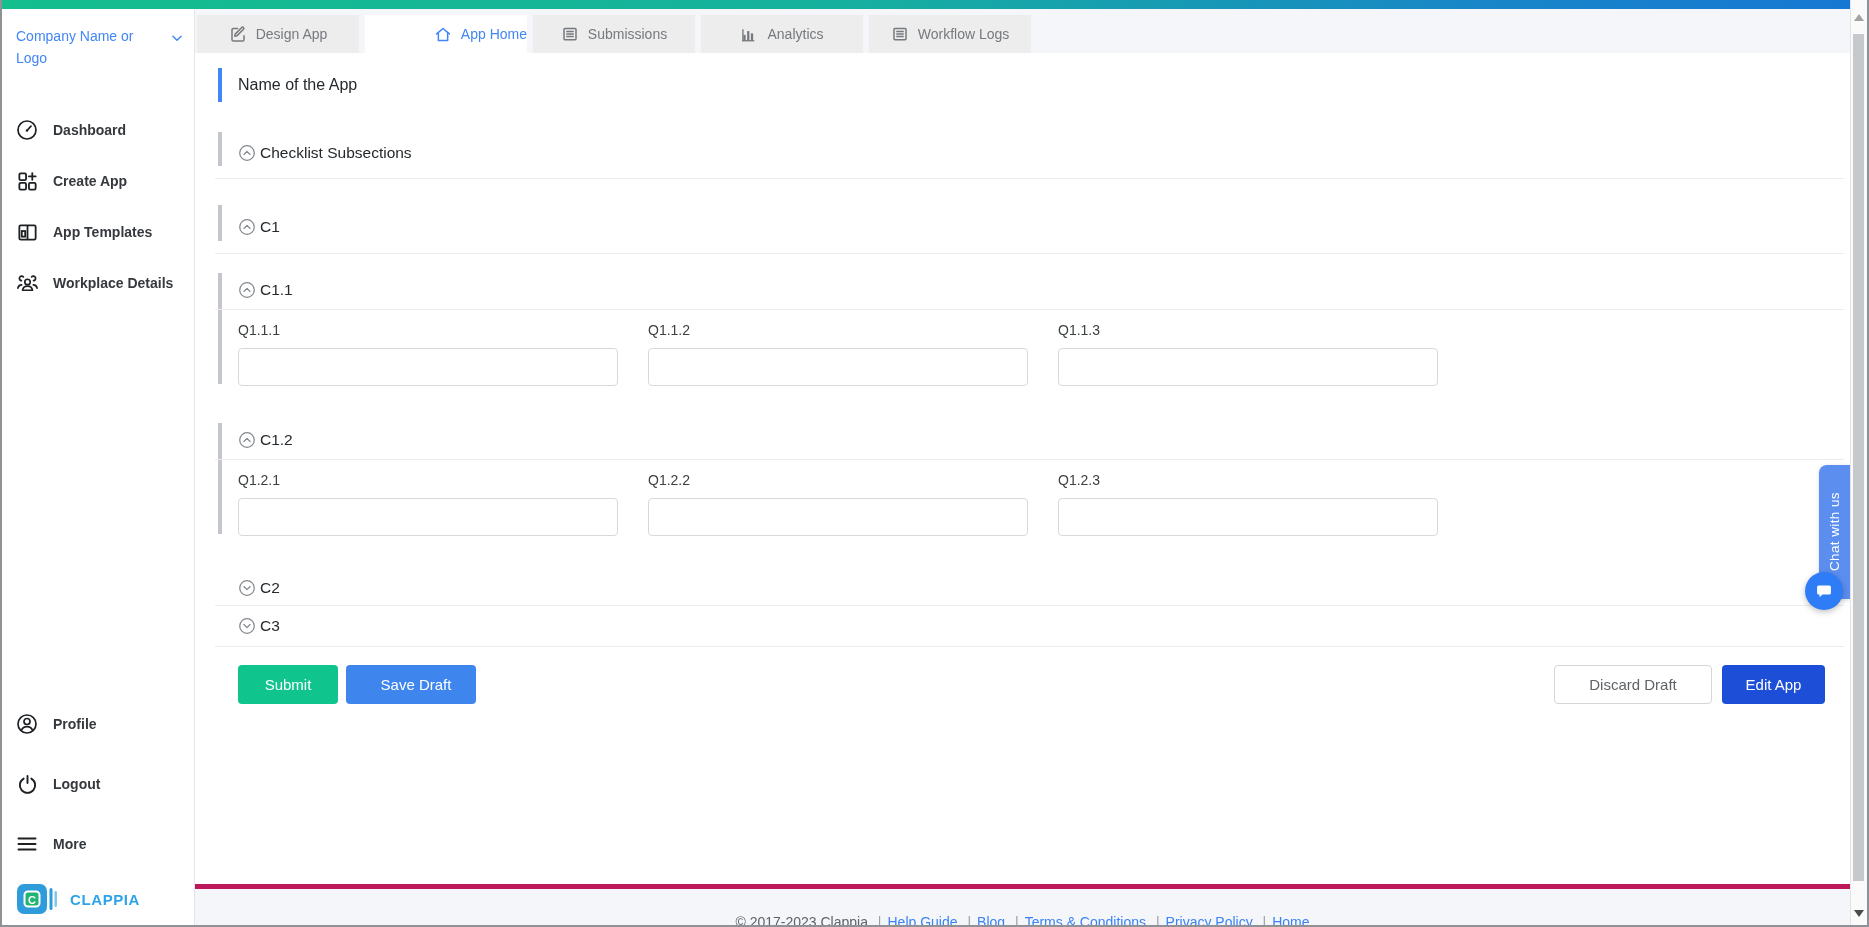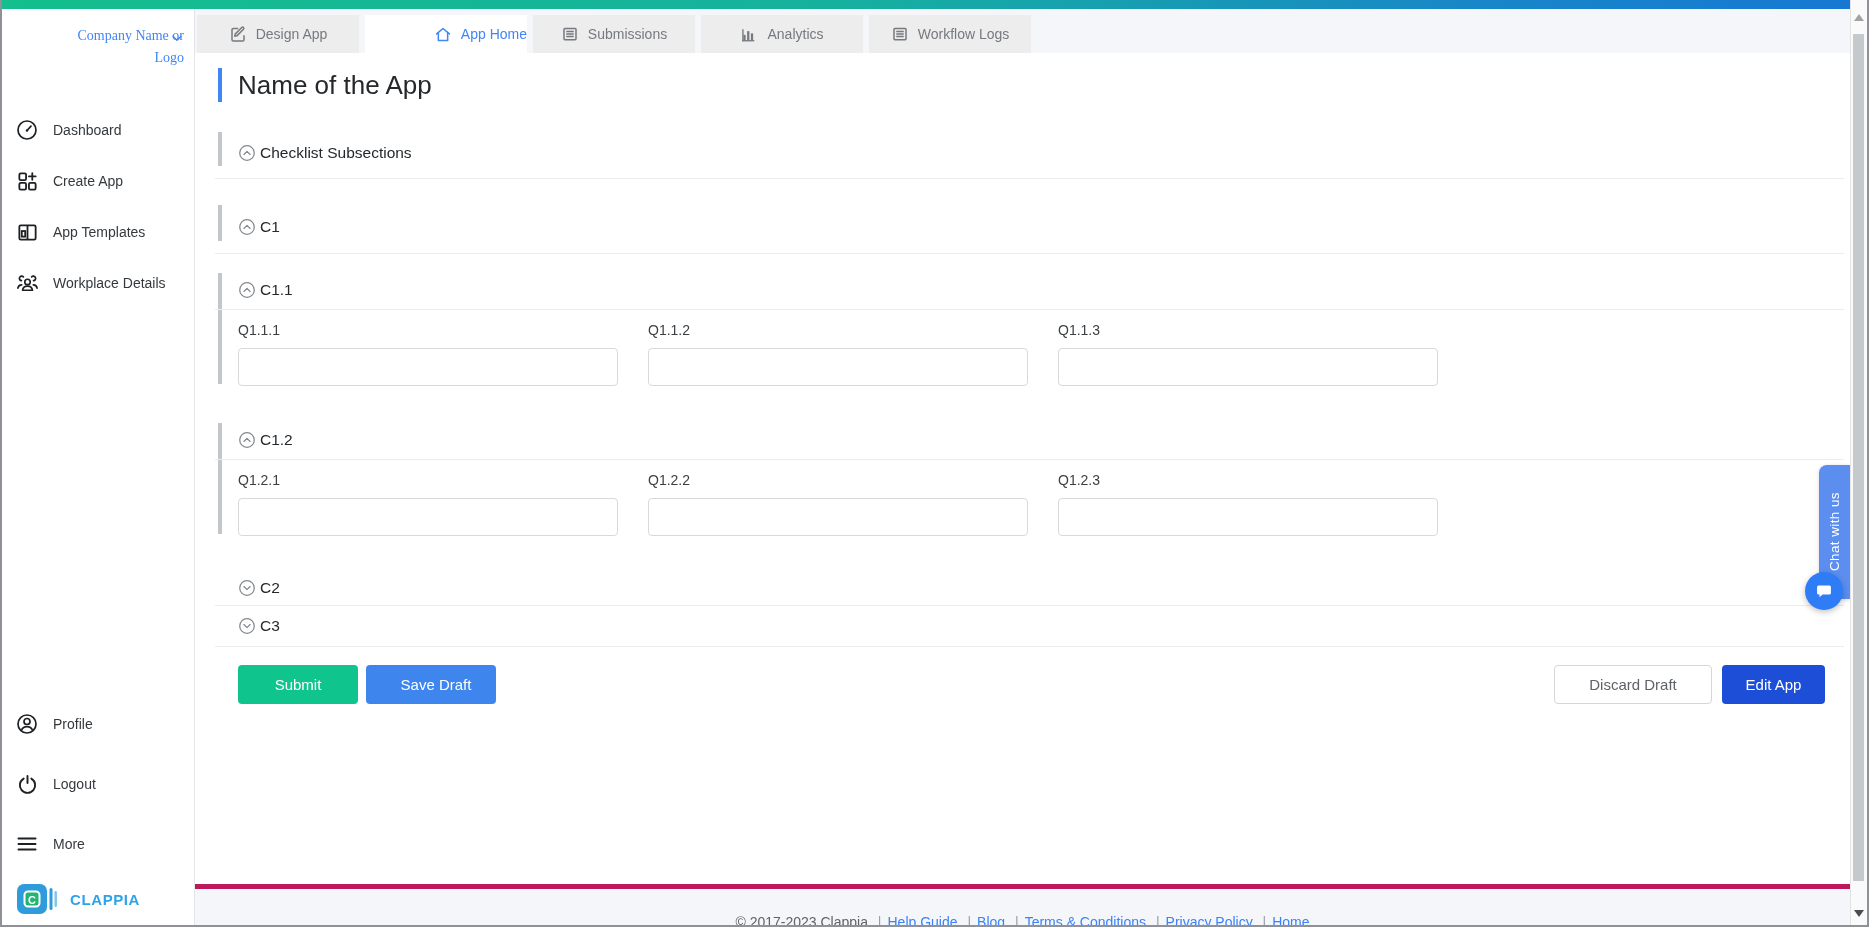--- a/index.html
+++ b/index.html
@@ -6,42 +6,42 @@
   html,body { width:1869px; height:927px; overflow:hidden; }
   body { font-family:"Liberation Sans", sans-serif; background:#fff; position:relative; }
   .app { position:absolute; inset:0; border-left:2px solid #8e9296; border-right:2px solid #8e9296; border-bottom:2px solid #8e9296; overflow:hidden; }
 
   
   .topbar { position:absolute; left:0; top:0; right:17px; height:9px;
     background:linear-gradient(90deg,#14be8d 0%,#16b19e 45%,#1886c8 80%,#1778d3 100%); }
 
   
   .sidebar { position:absolute; left:0; top:9px; bottom:0; width:193px; background:#fff; border-right:1px solid #e3e5e8; z-index:5; }
-  .company { padding:16px 10px 0 14px; text-align:right; color:#4186F5; font-size:14px; line-height:22px; position:relative; cursor:pointer;font-family:Liberation Serif, serif; }
+  .company { padding:16px 10px 0 14px; text-align:left; color:#4186F5; font-size:14px; line-height:22px; position:relative; cursor:pointer; }
   .company .chev { position:absolute; right:10px; top:22px; width:14px; height:14px; color:#4186F5; }
   .nav { margin-top:46px; }
   .nav-item { height:30px; display:flex; align-items:center; gap:13px; padding-left:12px; margin-bottom:21px; cursor:pointer; color:#1e2124; }
   .nav-item .ic { width:26px; height:26px; flex:0 0 26px; display:flex; align-items:center; justify-content:center; }
-  .nav-item .lbl { font-size:14px; color:#35393d; }
+  .nav-item .lbl { font-size:14px; color:#35393d;font-weight:bold; }
   .side-bottom { position:absolute; left:0; right:0; bottom:8px; }
   .side-bottom .nav-item { margin-bottom:23px; height:28px;margin-top:32px; }
   .brand { height:36px; display:flex; align-items:center; gap:10px; padding-left:14px; margin-top:1px; }
   .brand-text { color:#2FA3E8; font-weight:bold; font-size:15px; letter-spacing:.6px; }
 
   
   .tabstrip { position:absolute; left:193px; right:17px; top:9px; height:44px; background:#f4f6f9; display:flex; align-items:flex-end; padding-left:2px; z-index:4; }
   .tab { width:162px; height:38px; margin-right:6px; background:#ededee; display:flex; align-items:center; justify-content:center; gap:9px; font-size:14px; color:#76797d; cursor:pointer; }
   .tab .tic { width:18px; height:18px; display:flex; align-items:center; justify-content:center; }
   .tab.active { background:#ffffff; color:#4186F5;justify-content:flex-end; }
 
   
   .main { position:absolute; left:193px; right:17px; top:53px; bottom:41px; background:#fff; padding:10px 6px 0 20px; overflow:hidden; }
   .title-row { position:relative; height:44px; display:flex; align-items:center; margin-bottom:10px; }
   .title-row .vbar { position:absolute; left:3px; top:5px; bottom:5px; width:4px; background:#4186F5; }
-  .app-title { font-size:26px; color:#26292c; margin-left:23px; font-weight:400; }
+  .app-title { font-size:16px; color:#26292c; margin-left:23px; font-weight:400; }
 
   .section { position:relative; display:flex; align-items:center; border-bottom:1px solid #ececec; cursor:pointer; }
   .section .vbar { position:absolute; left:3px; top:4px; bottom:12px; width:4px; background:#c3c7cb; }
   .sec-head { display:flex; align-items:center; gap:4px; margin-left:23px; }
   .circ { width:18px; height:18px; color:#85898e; display:flex; }
   .circ.down svg .arr { transform:rotate(180deg); transform-origin:50% 50%; }
   .sec-label { font-size:15.5px; color:#24292d; }
 
   .sec-cs { height:51px; margin-top:21px; }
   .sec-c1 { height:53px; margin-top:22px; }
@@ -52,21 +52,21 @@
   .qrow { display:flex; gap:30px; margin-left:23px; margin-top:12px; padding-bottom:2px; }
   .qcol { width:380px; }
   .qlabel { font-size:14px; color:#3c4043; height:18px; }
   .qinput { margin-top:8px; width:100%; height:38px; border:1px solid #d9d9d9; border-radius:4px; background:#fff; font-size:14px; padding:0 10px; color:#333; outline:none; }
 
   .sec-c2 { height:36px; margin-top:32px; }
   .sec-c3 { height:41px; }
 
   .actions { display:flex; align-items:center; margin-top:18px; padding-right:19px; }
   .btn { height:39px; border:none; border-radius:4px; font-size:15px; cursor:pointer; font-family:"Liberation Sans",sans-serif; }
-  .btn-submit { width:120px; background:#10C48E; color:#fff; margin-left:23px; }
+  .btn-submit { width:100px; background:#10C48E; color:#fff; margin-left:23px; }
   .btn-save { width:130px; background:#3F85EE; color:#fff; margin-left:8px;padding-left:10px; }
   .btn-discard { width:158px; background:#fff; border:1px solid #d6d6d6; color:#5f6368; margin-left:auto; margin-right:10px; }
   .btn-edit { width:103px; background:#1d4ed8; color:#fff; }
 
   
   .footer { position:absolute; left:193px; right:17px; bottom:0; height:41px; background:#f4f6f9; border-top:5px solid #be185d; overflow:hidden; }
   .footer-inner { position:absolute; left:0; right:0; bottom:-5px; text-align:center; font-size:14px; color:#5f6368; white-space:nowrap; }
   .footer-inner a { color:#3B82F6; text-decoration:underline; cursor:pointer; }
   .fsep { color:#9aa0a6; margin:0 6px; }
 

